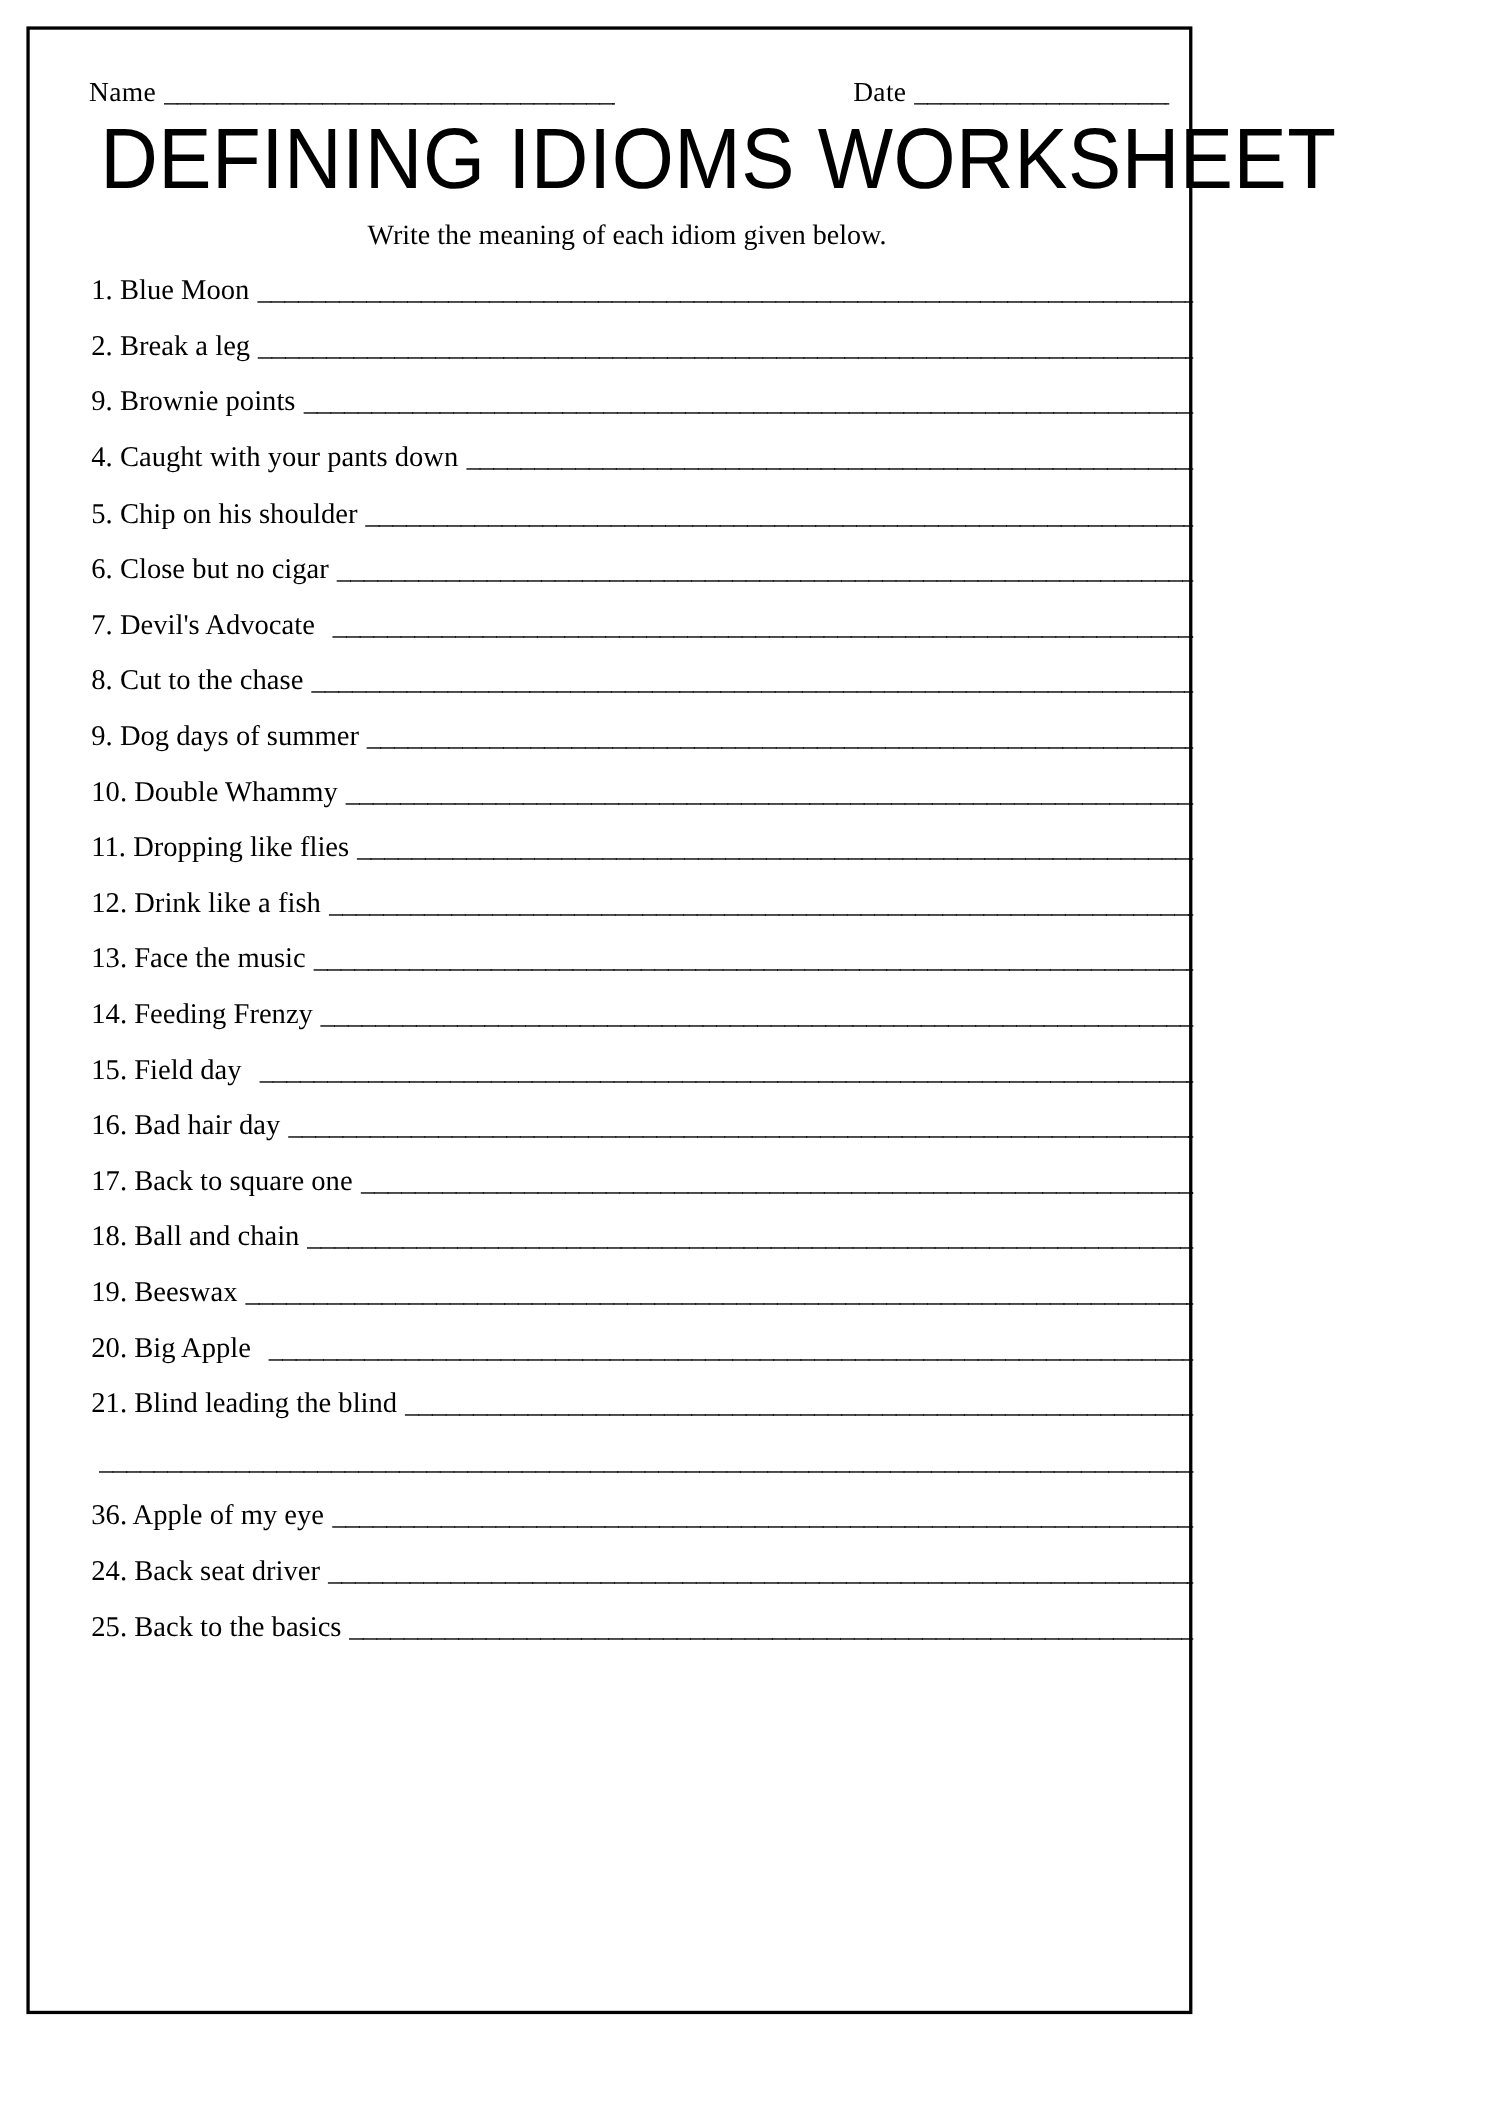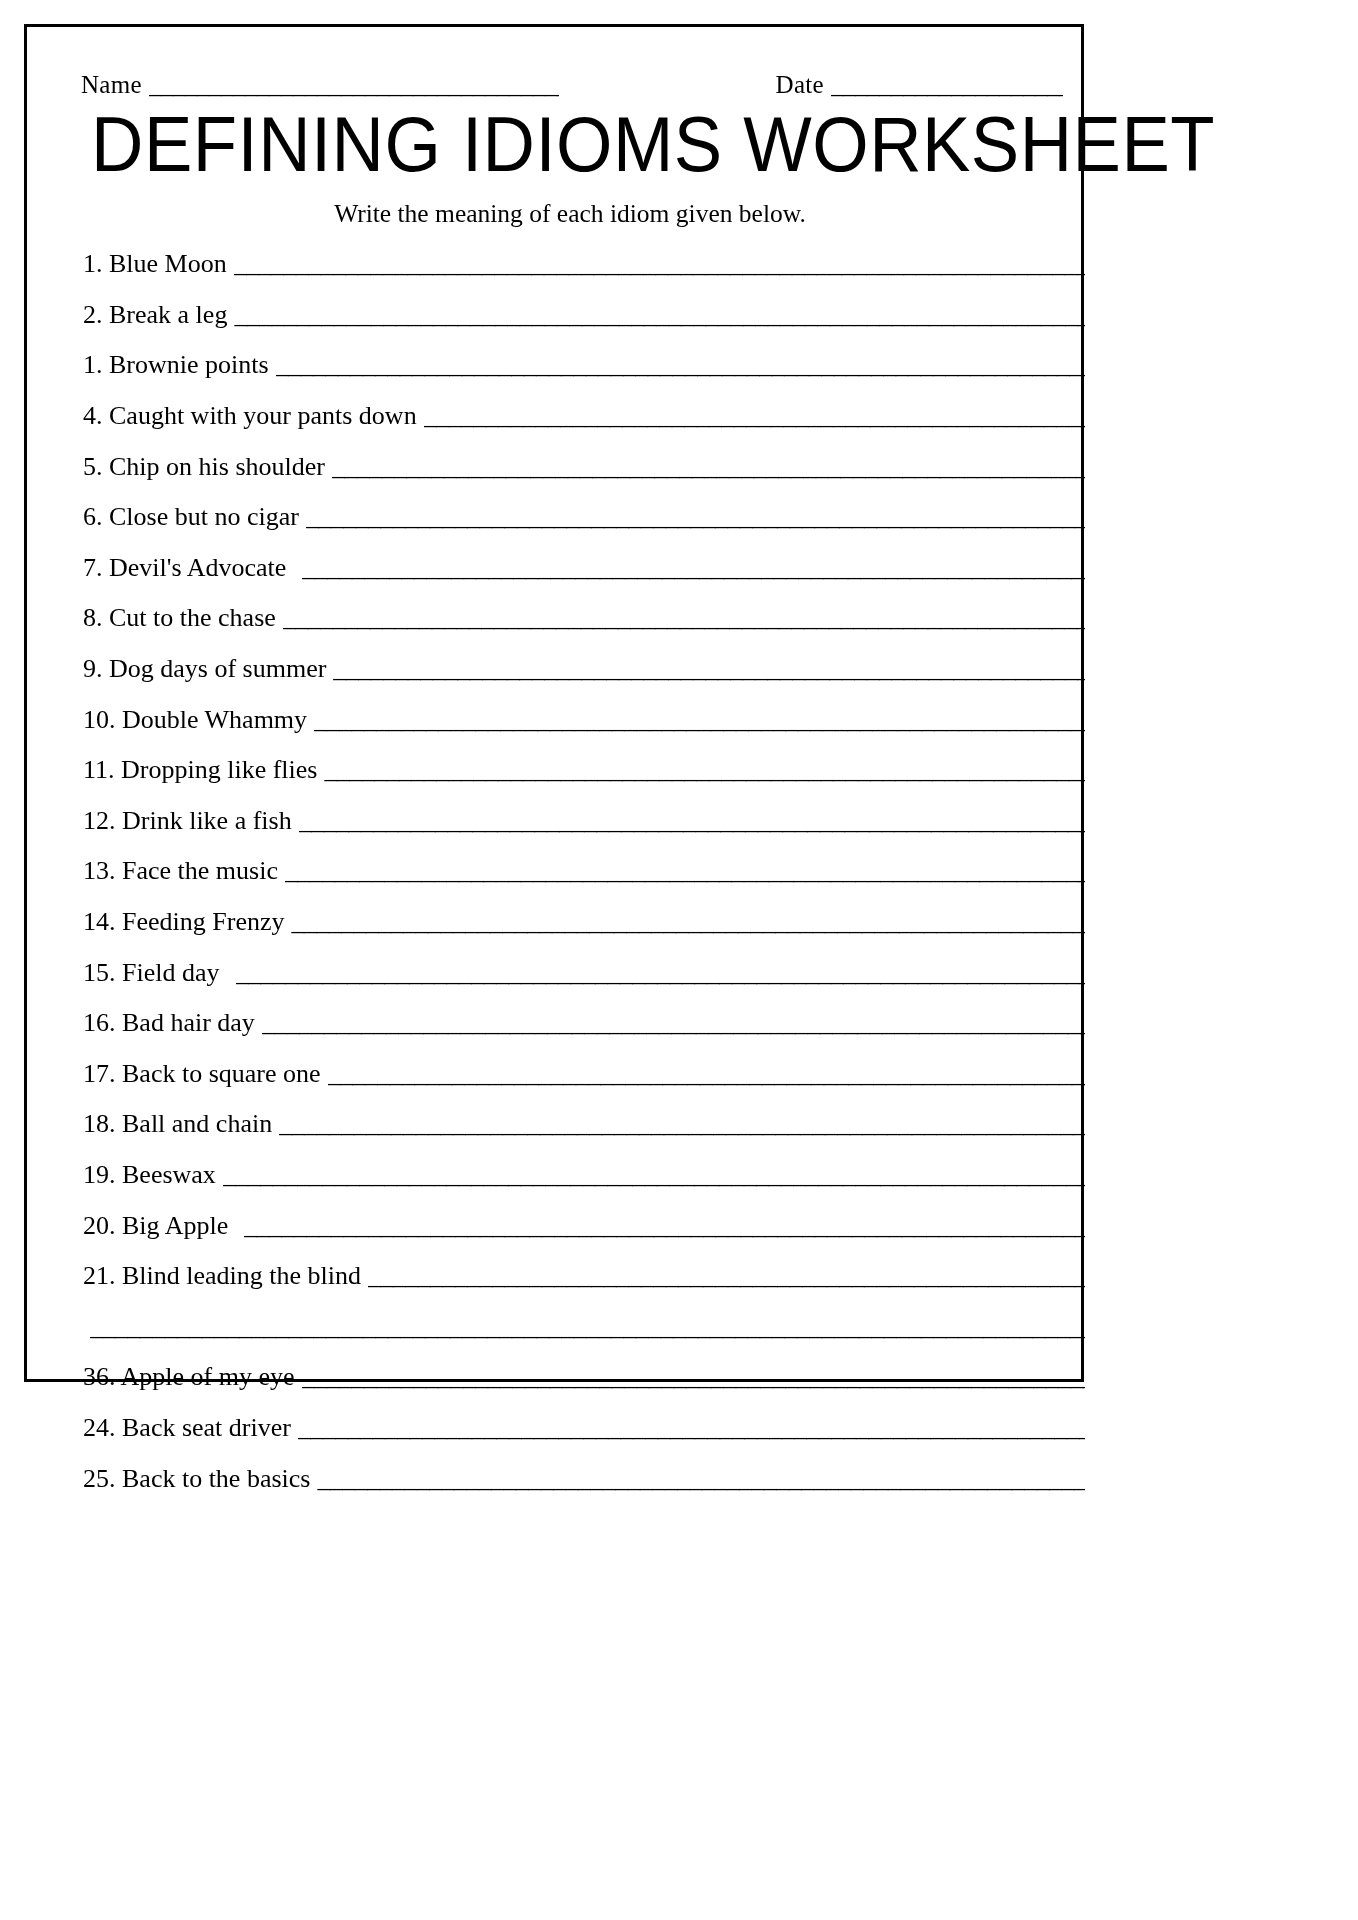--- a/index.html
+++ b/index.html
@@ -20,21 +20,21 @@
     top: 0;
     width: 1358px;
     height: 1920px;
     background: #ffffff;
   }
   .page-border {
     position: absolute;
     left: 24px;
     top: 24px;
     width: 1060px;
-    height: 1358px;
+    height: 1807px;
     border: 3px solid #000000;
     box-sizing: border-box;
     background: #ffffff;
   }
   .sheet-inner {
     position: absolute;
     left: 28px;
     top: 30px;
     width: 1030px;
     height: 1790px;
@@ -168,21 +168,21 @@
       <ol class="idiom-list">
           <li class="idiom-item">
             <span class="idiom-text">1. Blue Moon</span>
             <span class="idiom-rule">_________________________________________________________________________________________________________________________</span>
           </li>
           <li class="idiom-item">
             <span class="idiom-text">2. Break a leg</span>
             <span class="idiom-rule">_________________________________________________________________________________________________________________________</span>
           </li>
           <li class="idiom-item">
-            <span class="idiom-text">1. Brownie points</span>
+            <span class="idiom-text">9. Brownie points</span>
             <span class="idiom-rule">_________________________________________________________________________________________________________________________</span>
           </li>
           <li class="idiom-item">
             <span class="idiom-text">4. Caught with your pants down</span>
             <span class="idiom-rule">_________________________________________________________________________________________________________________________</span>
           </li>
           <li class="idiom-item">
             <span class="idiom-text">5. Chip on his shoulder</span>
             <span class="idiom-rule">_________________________________________________________________________________________________________________________</span>
           </li>

